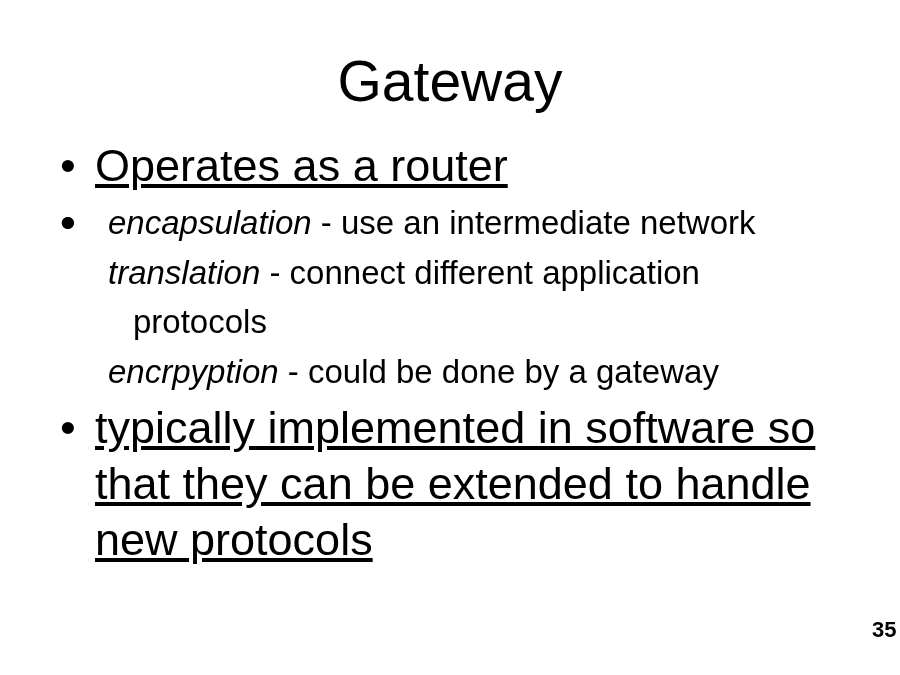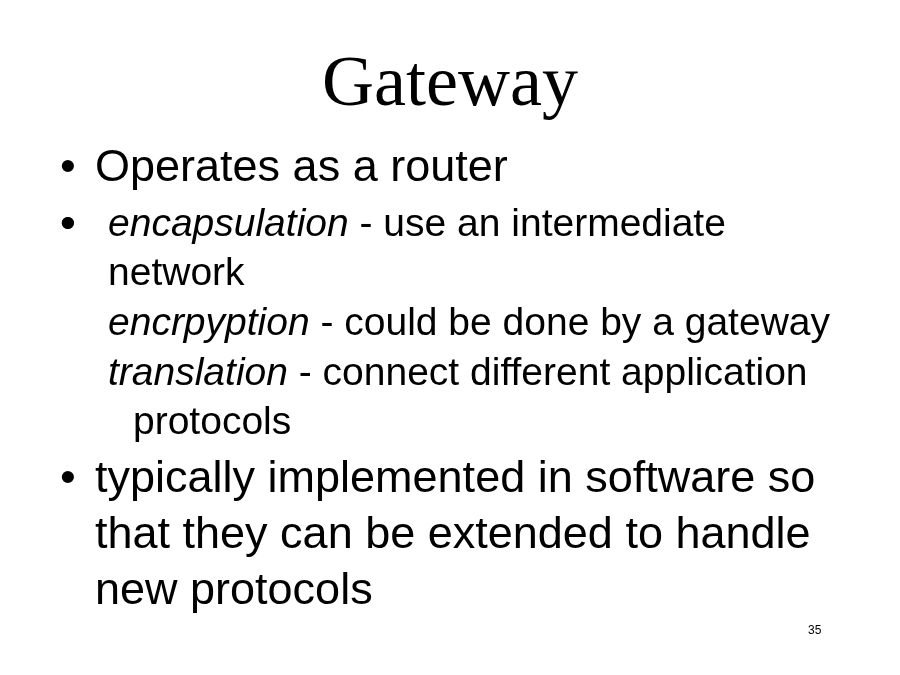--- a/index.html
+++ b/index.html
@@ -18,26 +18,25 @@
     background: #ffffff;
     overflow: hidden;
   }
   
   .slide-title {
     position: absolute;
     left: 0;
     top: 48px;
     width: 900px;
     text-align: center;
-    font-size: 72px;
+    font-size: 57px;
     line-height: 66px;
     font-weight: 400;
     letter-spacing: 0px;
     white-space: nowrap;
-    font-family: Liberation Serif, serif;
   }
   
   .body {
     position: absolute;
     left: 0;
     top: 138px;
     width: 900px;
   }
   .bullet-row {
     position: relative;
@@ -50,32 +49,33 @@
   }
   .bullet-row .dot {
     position: absolute;
     left: 60px;
     top: 0;
     font-size: 45px;
     line-height: 56px;
   }
   .bullet-row .btext {
     display: block;
+    text-decoration: underline;
   }
   
   .bullet-row.wrap {
     max-width: 770px;
   }
   
   .sub-row {
     position: relative;
     display: block;
     padding-left: 108px;
     padding-right: 40px;
-    font-size: 39px;
+    font-size: 33px;
     line-height: 49px;
     font-weight: 400;
   }
   .sub-row .ital {
     font-style: italic;
   }
   .sub-row .cont-line {
     display: block;
     padding-left: 25px;
   }
@@ -84,25 +84,25 @@
   .sp-b2 { margin-top: 1px; }
   .sp-b3 { margin-top: 1px; }
   .sp-s1 { margin-top: 4px; }
   .sp-s2 { margin-top: 1px; }
   .sp-s3 { margin-top: 1px; }
   .sp-b4 { margin-top: 4px; }
 
   
   .page-number {
     position: absolute;
-    left: 808px;
+    left: 872px;
     top: 618px;
-    font-size: 12px;
+    font-size: 22px;
     line-height: 24px;
-    font-weight: 400;
+    font-weight: 700;
   }
 </style>
 </head>
 <body>
 
 <div id="slide">
 
   <div class="slide-title">Gateway</div>
 
   <div class="body">
@@ -117,27 +117,27 @@
     </div>
 
     <div class="bullet-row sp-b3">
       <span class="dot">•</span>
     </div>
 
     <div class="sub-row sp-s1">
       <span class="ital">encapsulation</span><span> - use an intermediate network</span>
     </div>
 
-    <div class="sub-row sp-s3">
-      <span class="ital">encrpyption</span><span>  - could be done by a gateway</span>
-    </div>
-
     <div class="sub-row sp-s2">
       <span class="ital">translation</span><span>    - connect different application</span>
       <span class="cont-line">protocols</span>
+    </div>
+
+    <div class="sub-row sp-s3">
+      <span class="ital">encrpyption</span><span>  - could be done by a gateway</span>
     </div>
 
     <div class="bullet-row wrap sp-b4">
       <span class="dot">•</span>
       <span class="btext">typically implemented in software so that they can be extended to handle new protocols</span>
     </div>
 
   </div>
 
   <div class="page-number">35</div>

